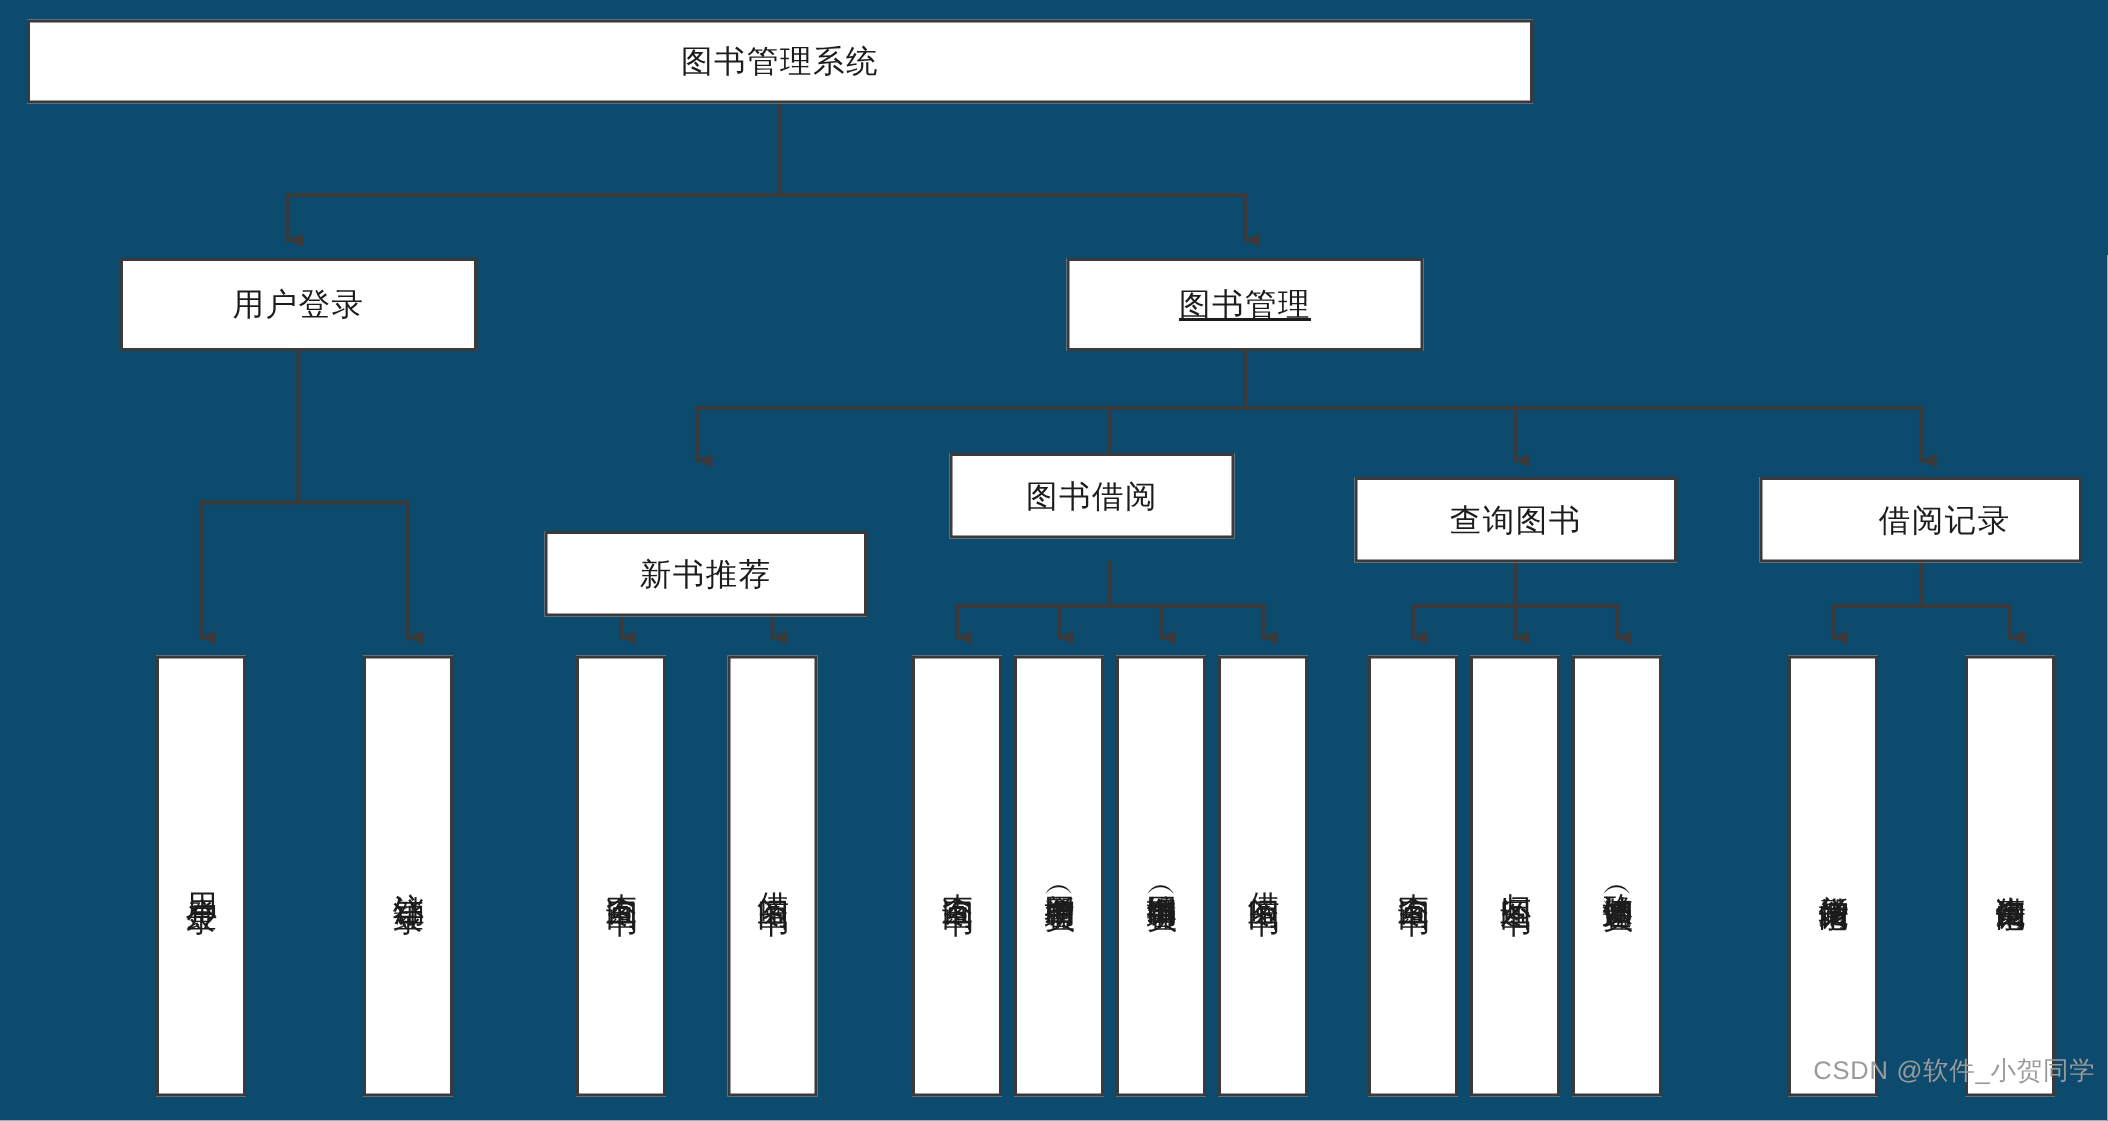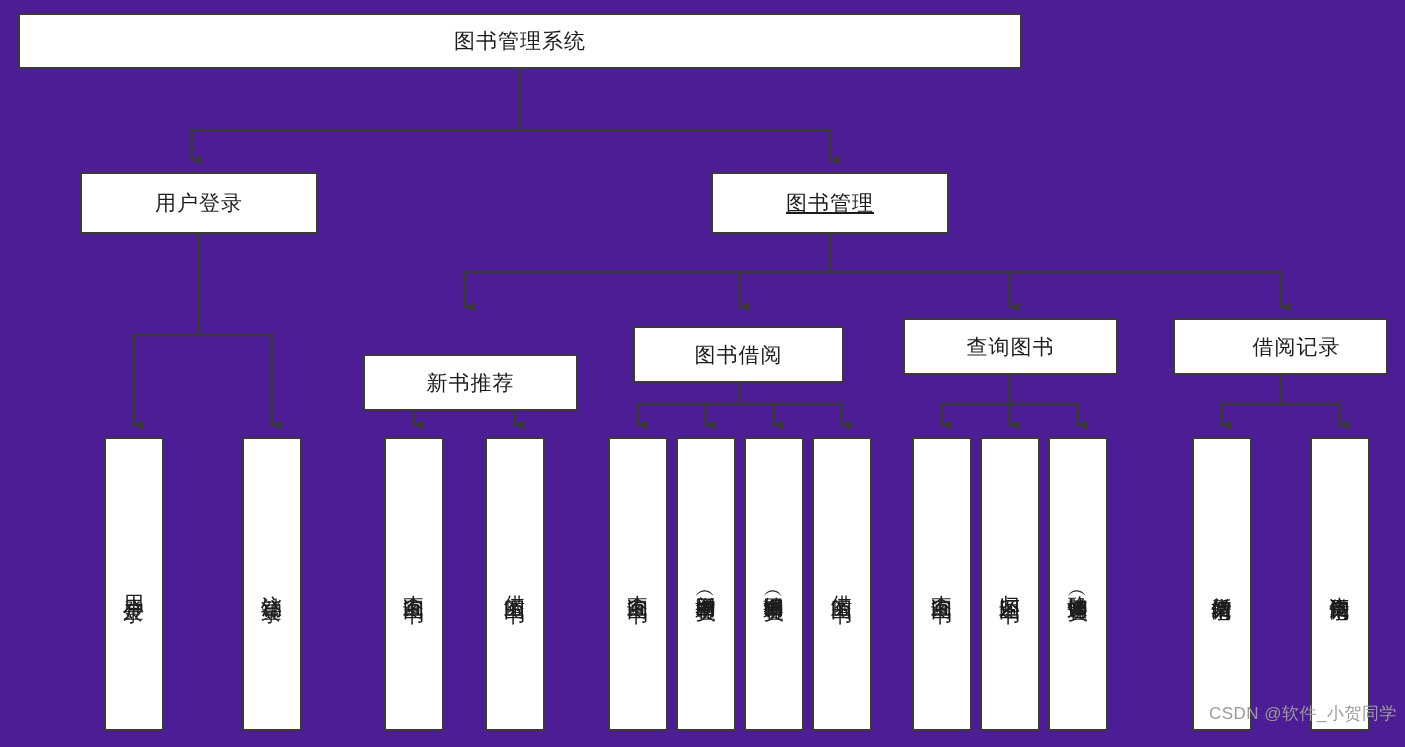--- a/index.html
+++ b/index.html
@@ -7,21 +7,21 @@
     padding: 0;
     background: #ffffff;
   }
   body {
     font-family: "Liberation Sans", "DejaVu Sans", sans-serif;
   }
   #canvas {
     position: relative;
     width: 1405px;
     height: 747px;
-    background: #4c1d95;
+    background: #0c4a6e;
     overflow: hidden;
   }
   #wires {
     position: absolute;
     left: 0;
     top: 0;
     width: 1405px;
     height: 747px;
     pointer-events: none;
   }
@@ -127,21 +127,21 @@
   <div class="node horiz" style="left:80px; top:172px; width:238px; height:62px;">
     <span class="node-label">用户登录</span>
   </div>
   <div class="node horiz" style="left:711px; top:172px; width:238px; height:62px;text-decoration:underline;">
     <span class="node-label">图书管理</span>
   </div>
 
   <div class="node horiz" style="left:363px; top:318px; width:215px; height:57px;margin-top:36px;">
     <span class="node-label">新书推荐</span>
   </div>
-  <div class="node horiz" style="left:633px; top:326px; width:211px; height:57px;">
+  <div class="node horiz" style="left:633px; top:302px; width:190px; height:57px;">
     <span class="node-label">图书借阅</span>
   </div>
   <div class="node horiz" style="left:903px; top:318px; width:215px; height:57px;">
     <span class="node-label">查询图书</span>
   </div>
   <div class="node horiz" style="left:1173px; top:318px; width:215px; height:57px;padding-left:32px;">
     <span class="node-label">借阅记录</span>
   </div>
 
   <div class="node vert" style="left:104px; top:437px; width:60px; height:294px;">

